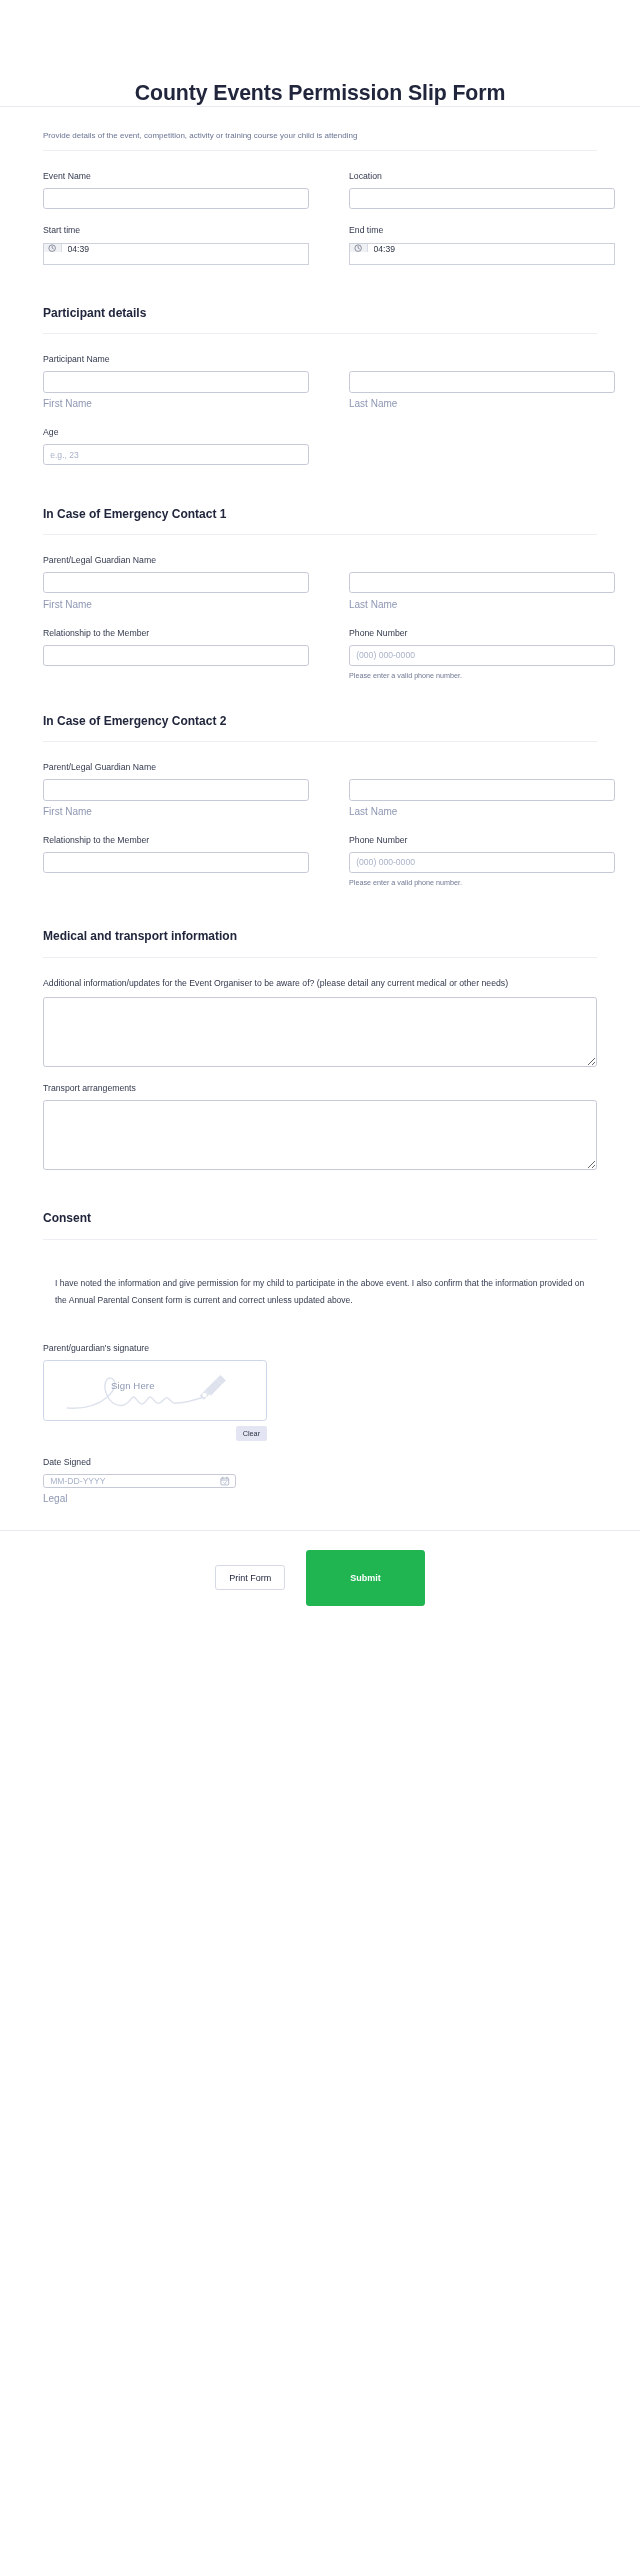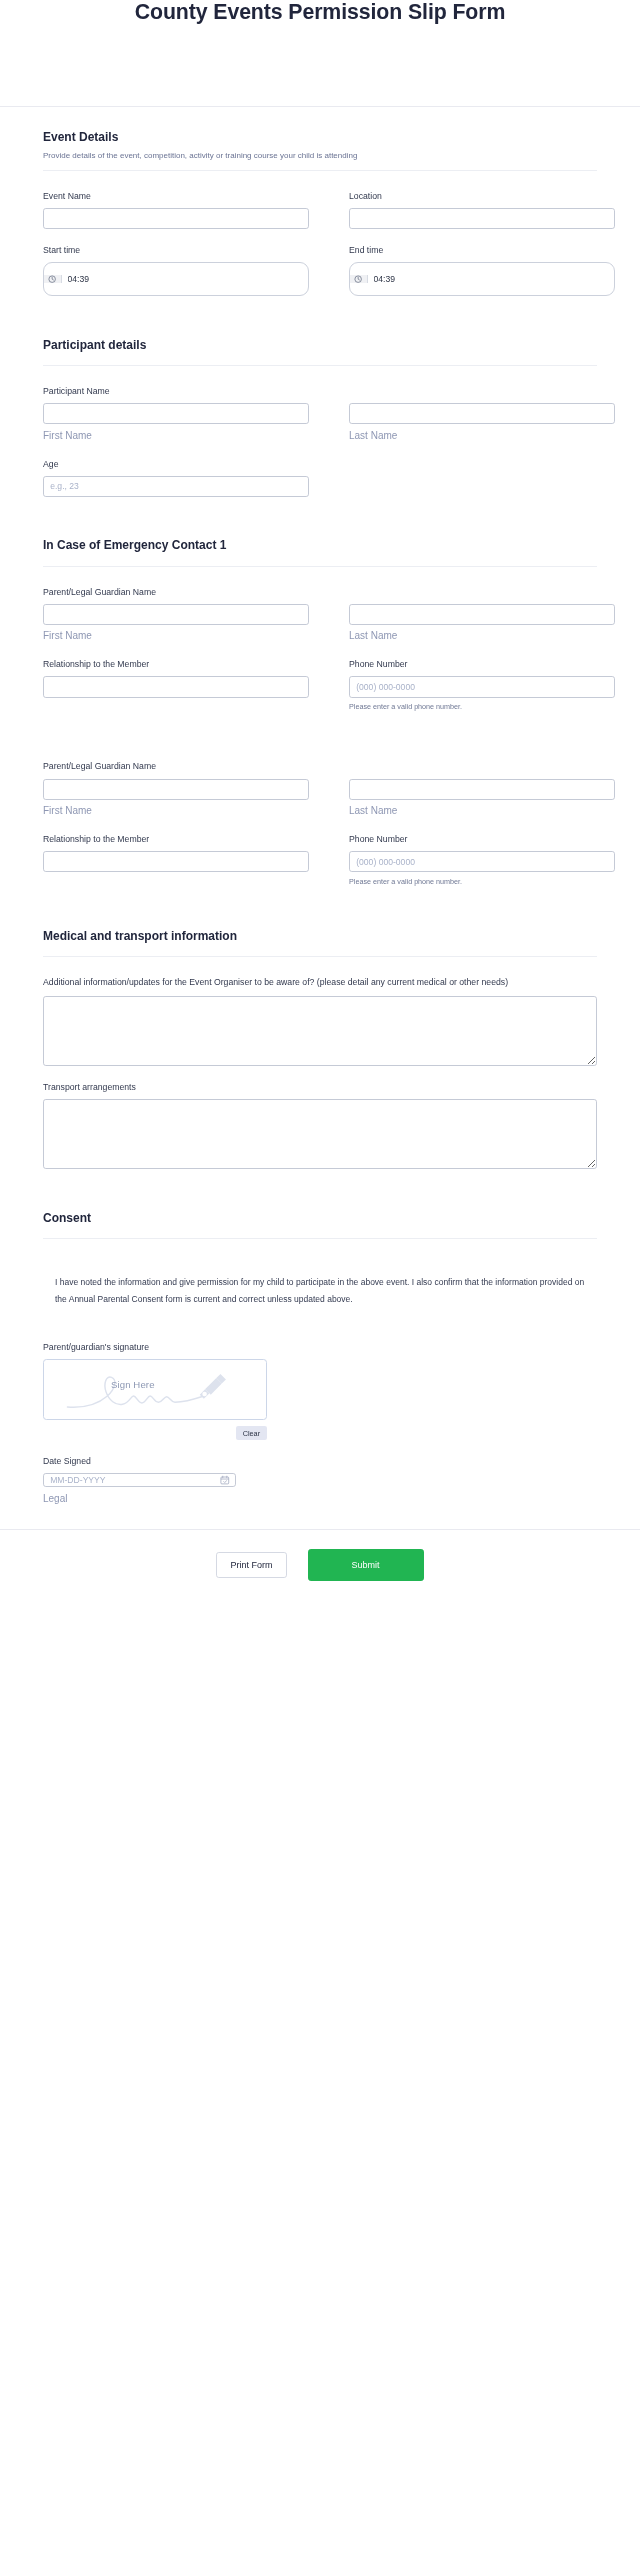--- a/index.html
+++ b/index.html
@@ -17,21 +17,21 @@
   .form-page {
     width: 640px;
     background: #ffffff;
     position: relative;
   }
 
   
   .form-header {
     height: 107px;
     display: flex;
-    align-items: flex-start;
+    align-items: flex-end;
     justify-content: center;
     border-bottom: 0.7px solid #e9eaf0;
     background: #ffffff;
   }
   .form-title {
     font-size: 21.3px;
     font-weight: bold;
     color: #21263c;
     letter-spacing: -0.1px;
     margin: 0;
@@ -128,25 +128,25 @@
     color: #2c3345;
     padding: 4.8px 6.2px;
     outline: none;
     resize: vertical;
   }
   .txt-area.tall { height: 70px; }
 
   
   .time-wrap {
     display: flex;
-    align-items: center;
+    align-items: flex-start;
     width: 100%;
-    height: 34px;
+    height: 22px;
     border: 0.7px solid #ccd1dc;
-    border-radius: 9px;
+    border-radius: 0;
     background: #fff;
     overflow: hidden;
   }
   .time-prefix {
     width: 18px;
     flex: 0 0 18px;
     background: #f0f1f4;
     border-right: 0.7px solid #d7dbe3;
     display: flex;
     align-items: center;
@@ -245,41 +245,40 @@
   .btn-print {
     background: #ffffff;
     border: 0.7px solid #d5d9e3;
     color: #21263c;
     padding: 6.9px 13px;
   }
   .btn-submit {
     background: #21b552;
     border: 0.7px solid #21b552;
     color: #ffffff;
-    padding: 10px 43px;
-    font-weight: normal;
+    padding: 22px 43px;
+    font-weight: bold;
   }
 
   .spacer-sm { height: 9.6px; }
   .spacer-md { height: 18px; }
 </style>
 </head>
 <body>
 
 <div class="form-page">
 
   <div class="form-header">
     <h1 class="form-title">County Events Permission Slip Form</h1>
   </div>
 
   <div class="form-body">
 
     <div class="section">
       <div class="section-head">
-        <h2 class="section-title">Event Details</h2>
         <p class="section-subtitle">Provide details of the event, competition, activity or training course your child is attending</p>
       </div>
 
       <div class="row">
         <div class="col">
           <label class="field-label">Event Name</label>
           <input class="txt" type="text" value="" style="">
         </div>
         <div class="col">
           <label class="field-label">Location</label>
@@ -373,20 +372,23 @@
           <label class="field-label">Phone Number</label>
           <input class="txt" type="text" placeholder="(000) 000-0000" style="">
           <span class="hint-error">Please enter a valid phone number.</span>
         </div>
       </div>
     </div>
 
     <div class="spacer-sm"></div>
 
     <div class="section">
+      <div class="section-head">
+        <h2 class="section-title">In Case of Emergency Contact 2</h2>
+      </div>
 
       <div class="row">
         <div class="col">
           <label class="field-label">Parent/Legal Guardian Name</label>
           <input class="txt" type="text" value="" style="">
           <span class="sub-label">First Name</span>
         </div>
         <div class="col">
           <label class="field-label">&nbsp;</label>
           <input class="txt" type="text" value="" style="">

